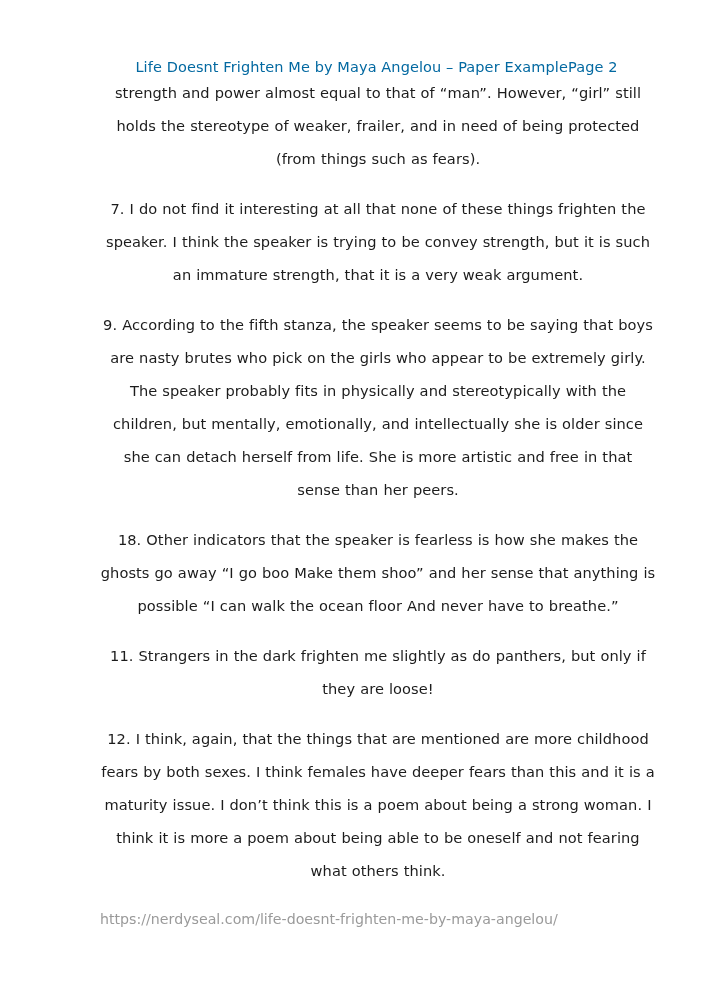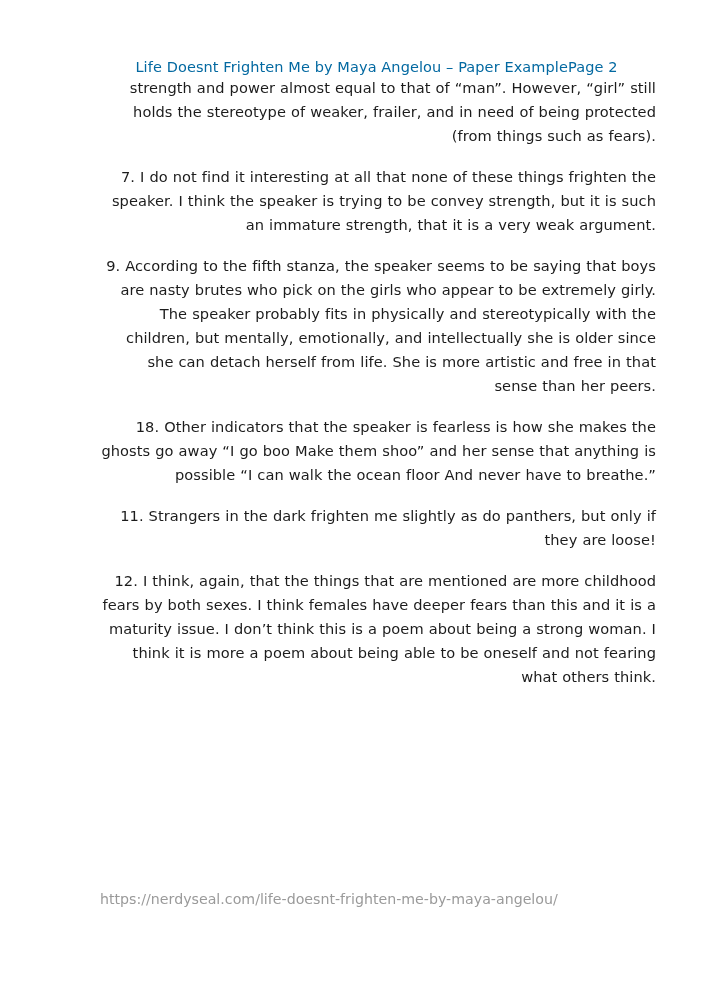--- a/index.html
+++ b/index.html
@@ -54,35 +54,35 @@
   
   .body-content {
     position: absolute;
     left: 100px;
     top: 76px;
     width: 556px;
   }
   .body-content p {
     margin: 0 0 17px 0;
     font-size: 14.6px;
-    line-height: 24px;
+    line-height: 33px;
     color: #1c1c1c;
-    text-align: right;
+    text-align: center;
     letter-spacing: 0.005em;
     word-spacing: 0.02em;
   }
   .body-content p:last-child {
     margin-bottom: 11px;
   }
 
   
   .page-footer {
     position: absolute;
     left: 100px;
-    top: 888px;
+    top: 908px;
     width: 560px;
     font-size: 14.2px;
     line-height: 22px;
     color: #9a9a9a;
     white-space: nowrap;
   }
 </style>
 </head>
 <body>
 

